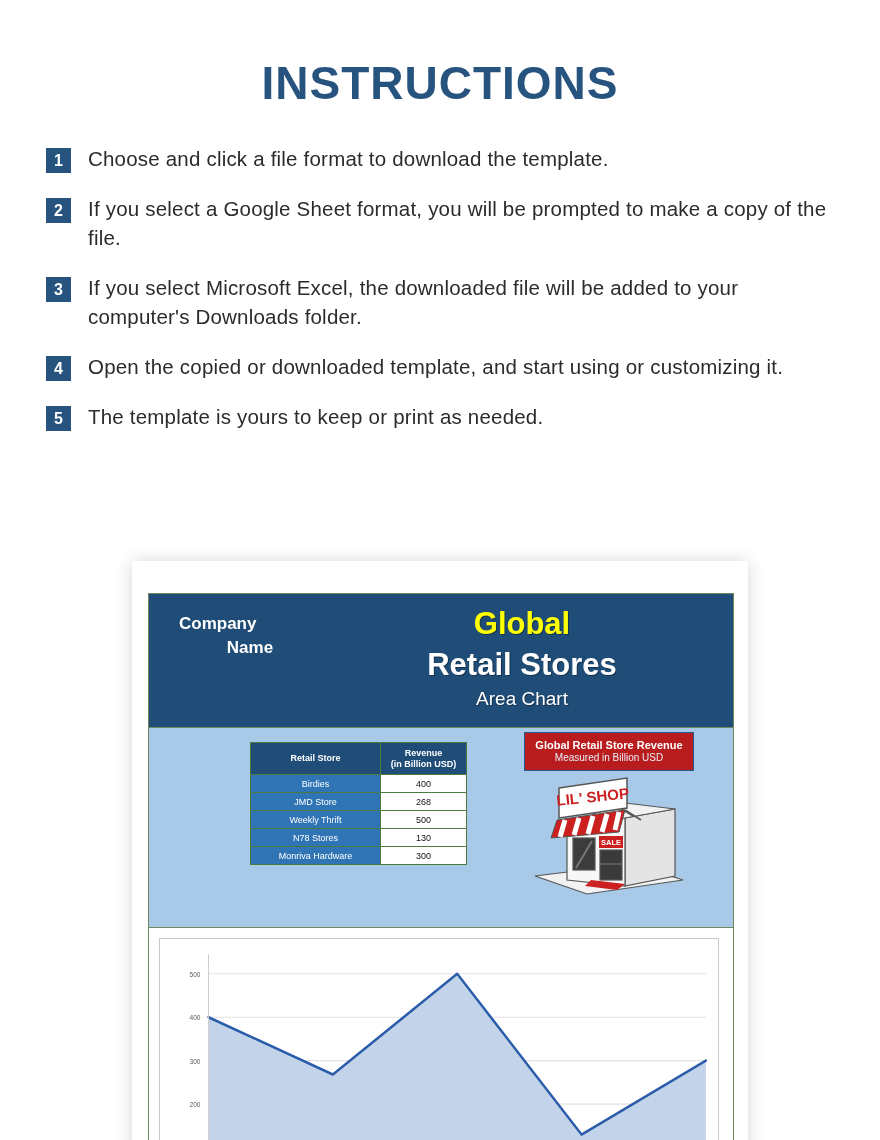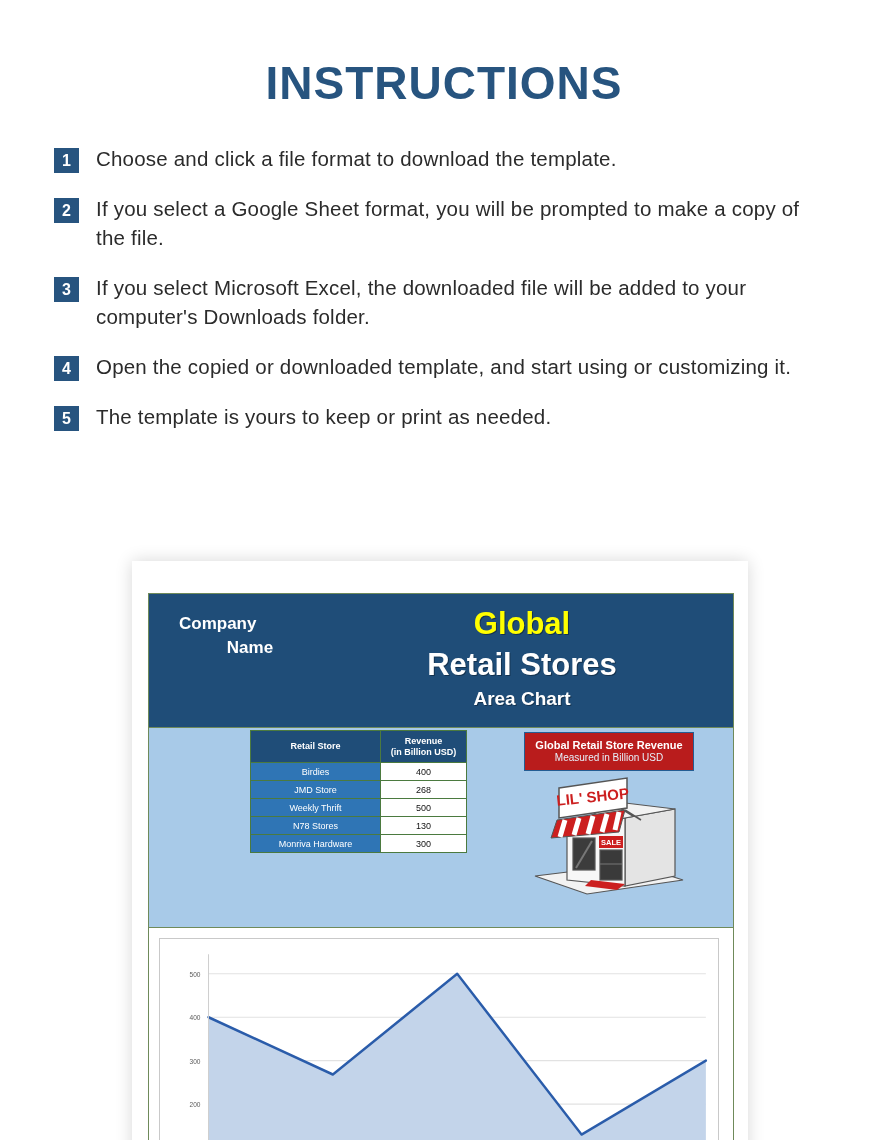--- a/index.html
+++ b/index.html
@@ -2,21 +2,21 @@
 <html><head>
 <meta charset="utf-8">
 <style>
   * { box-sizing: border-box; margin: 0; padding: 0; }
   html, body {
     width: 880px; height: 1140px;
     background: #ffffff;
     font-family: "Liberation Sans", sans-serif;
     overflow: hidden;
   }
-  .page { position: relative; width: 880px; height: 1140px; background: #fff; padding-left: 8px; }
+  .page { position: relative; width: 880px; height: 1140px; background: #fff; }
 
   
   .instr-title {
     text-align: center;
     color: #27547f;
     font-size: 46px;
     font-weight: bold;
     letter-spacing: 1px;
     padding-top: 56px;
     font-family: "Liberation Sans", sans-serif;
@@ -126,36 +126,36 @@
     font-size: 31px; font-weight: bold; line-height: 40px;
     text-shadow: 1px 1px 0 rgba(0,0,0,.35);
   }
   .t-retail {
     color: #ffffff;
     font-size: 31px; font-weight: bold; line-height: 42px;
     text-shadow: 1px 1px 0 rgba(0,0,0,.35);
   }
   .t-sub {
     color: #ffffff;
-    font-size: 19px; font-weight: bold; line-height: 26px;
+    font-size: 19px; font-weight: normal; line-height: 26px;
     text-shadow: 1px 1px 0 rgba(0,0,0,.35);
   }
 
   
   .tpl-band {
     position: relative;
     height: 200px;
     background: #a8cae8;
     border-left: 1px solid #6f8a5a;
     border-right: 1px solid #6f8a5a;
     border-bottom: 1px solid #6f8a5a;
   }
   .data-table {
     position: absolute;
-    left: 101px; top: 2px;
+    left: 101px; top: 14px;
     border-collapse: collapse;
     font-family: "Liberation Sans", sans-serif;
   }
   .data-table th, .data-table td {
     border: 1px solid #4b7a3f;
     font-size: 9px;
     height: 18px;
     text-align: center;
     padding: 0 4px;
   }

